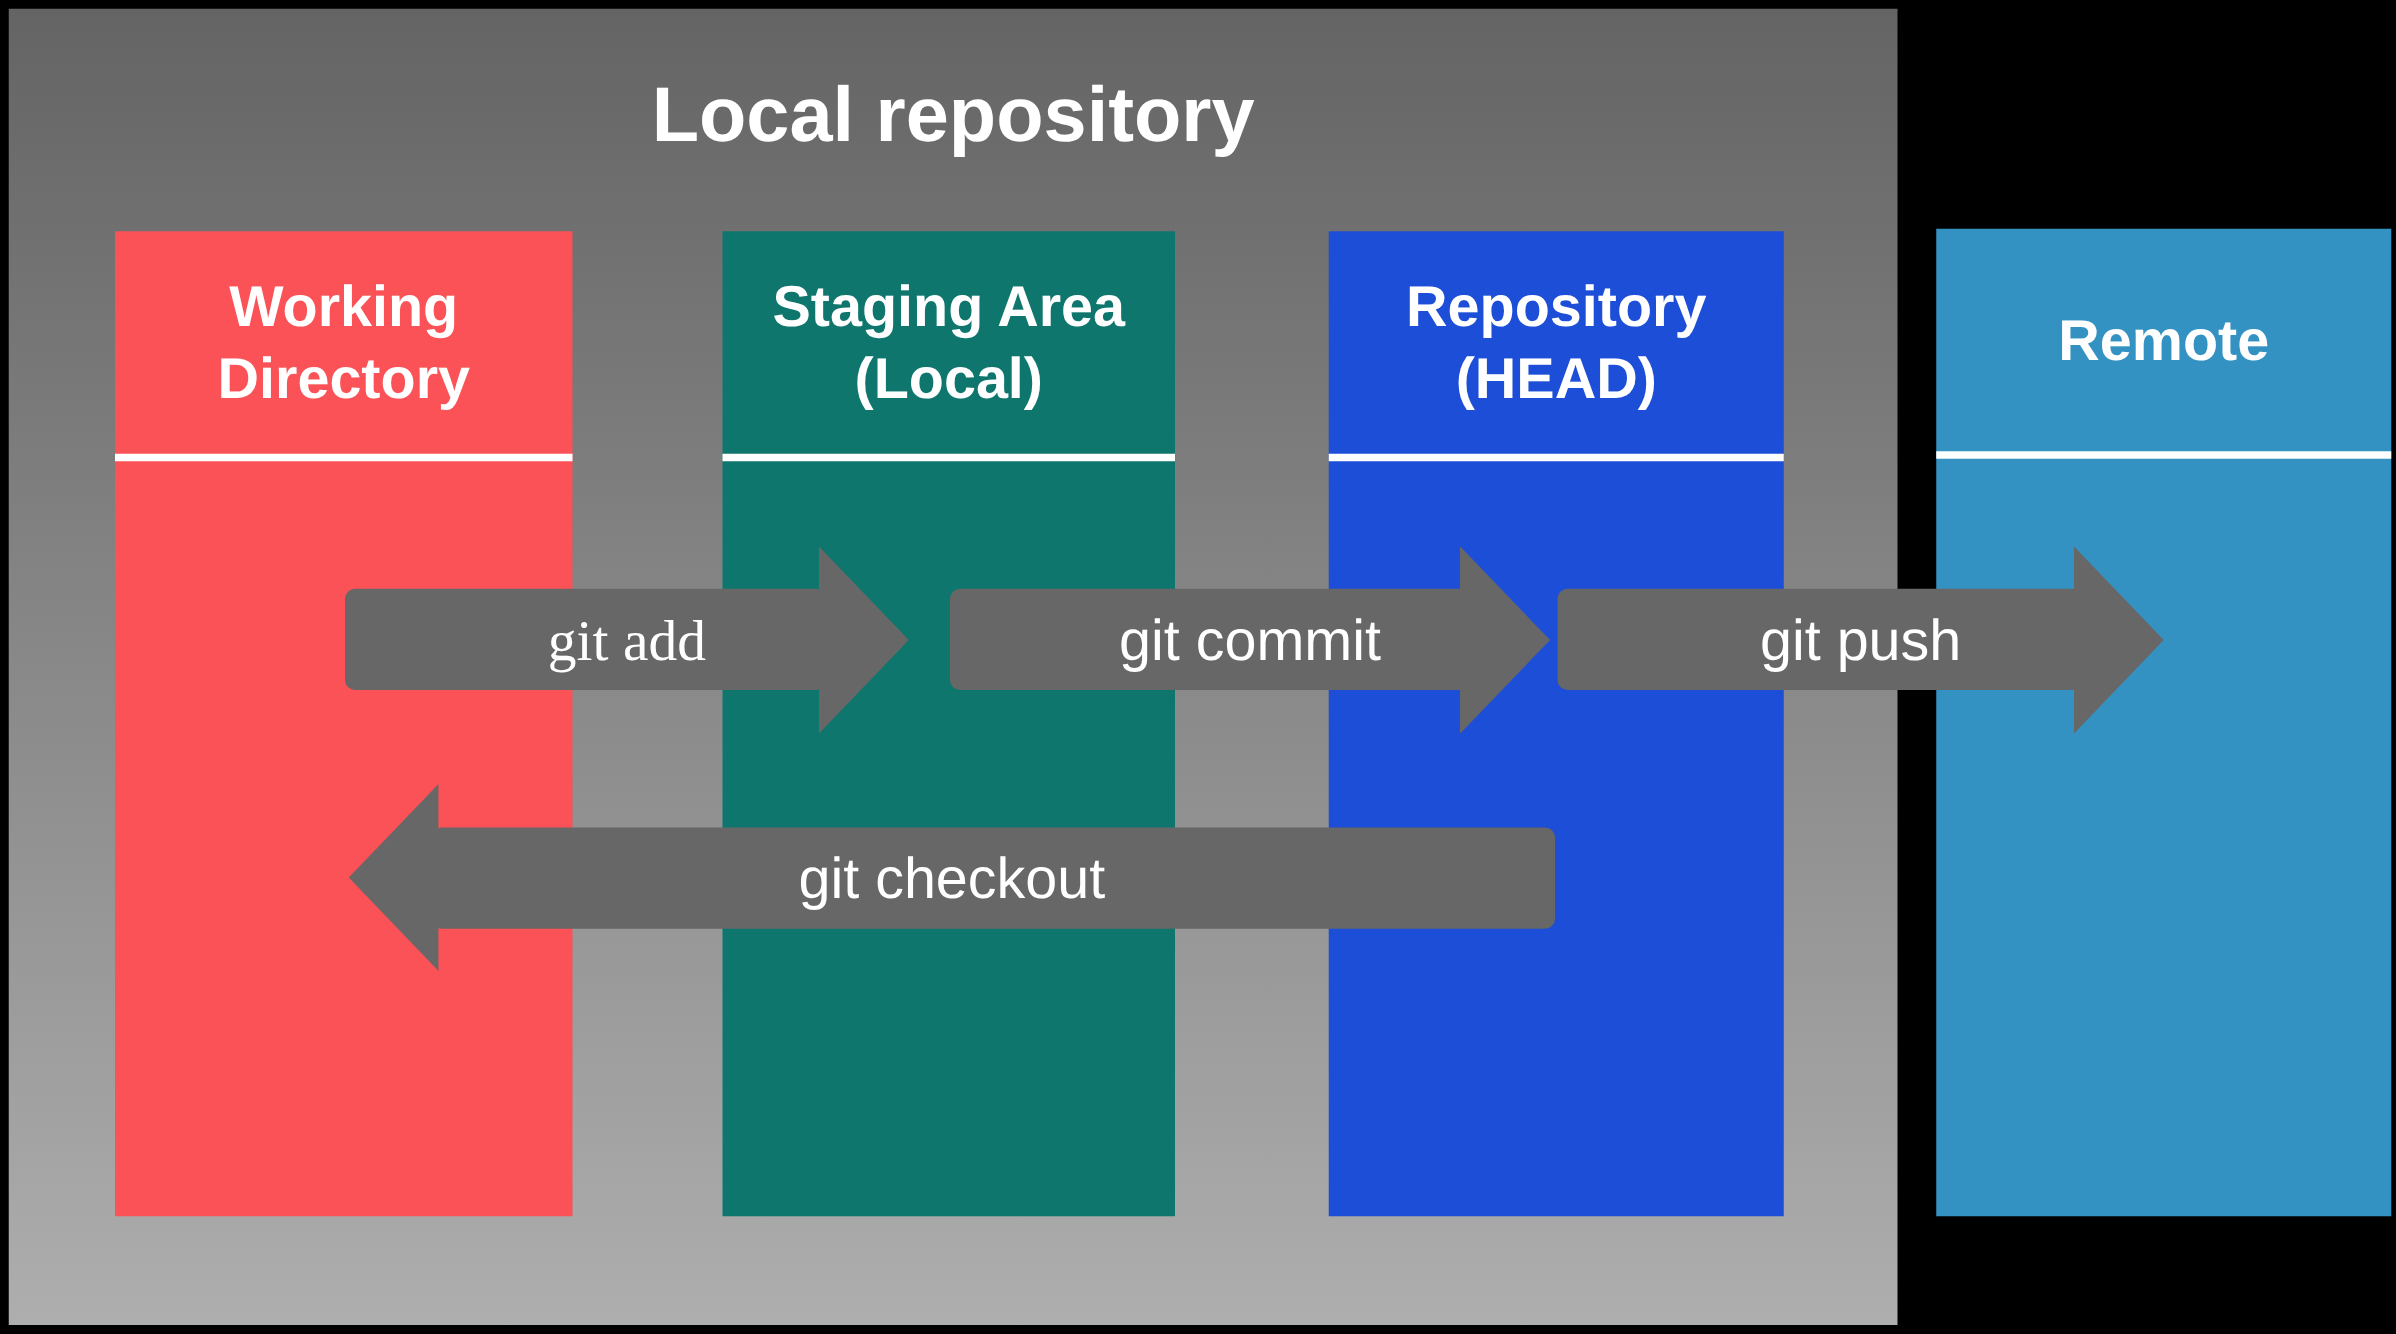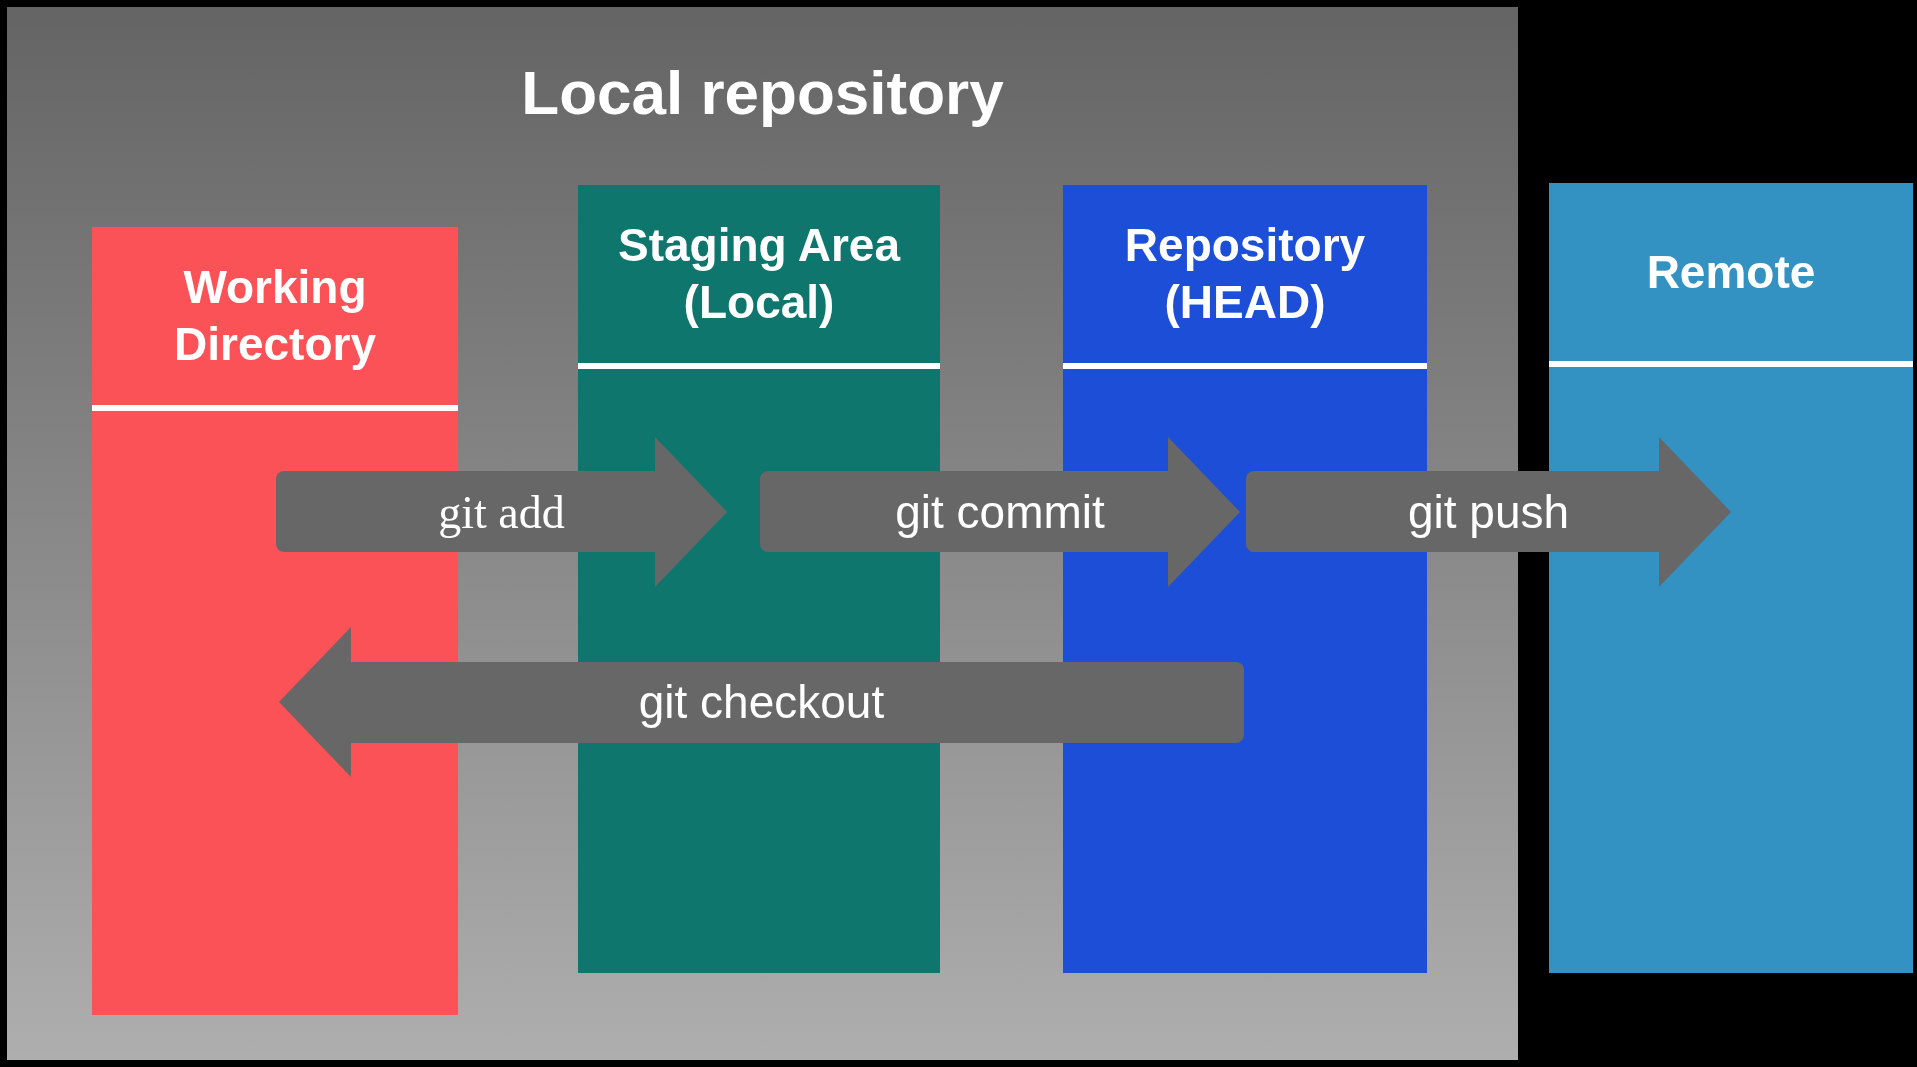--- a/index.html
+++ b/index.html
@@ -15,21 +15,21 @@
     position:absolute; left:7px; top:7px;
     width:1511px; height:1053px;
     background:linear-gradient(180deg, #646464 0%, #8c8c8c 55%, #aeaeae 100%);
   }
   #diagram-title {
     position:absolute; left:7px; top:64px; width:1511px;
     text-align:center;
     color:#fff; font-size:62px; font-weight:700; line-height:57px;
   }
   .column { position:absolute; top:185px; width:366px; height:788px; }
-  #col-working   { left:92px;margin-top:42px;  }
+  #col-working   { left:92px;  }
   #col-staging   { left:578px; width:362px; }
   #col-repo      { left:1063px; width:364px; }
   #col-remote    { left:1549px; top:183px; width:364px; height:790px; }
   .col-header {
     position:absolute; left:0; right:0; top:0; height:178px;
     display:flex; flex-direction:column; align-items:center; justify-content:center;
     color:#fff; font-size:46px; font-weight:700; line-height:57px; text-align:center;
   }
   .col-divider {
     position:absolute; left:0; right:0; top:178px; height:6px; background:#fff;

